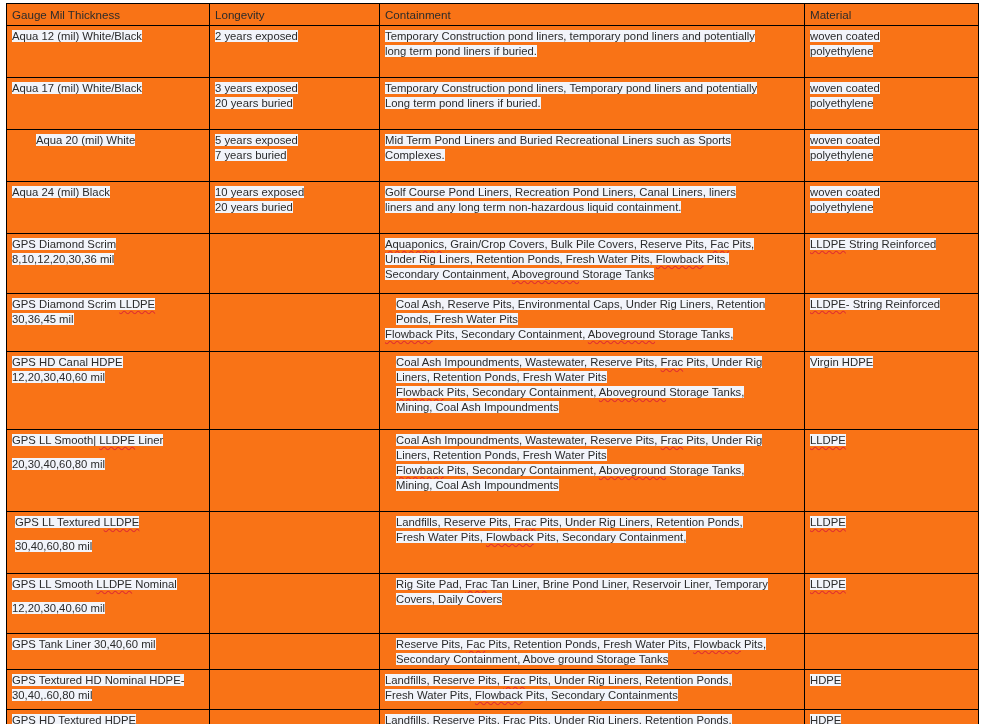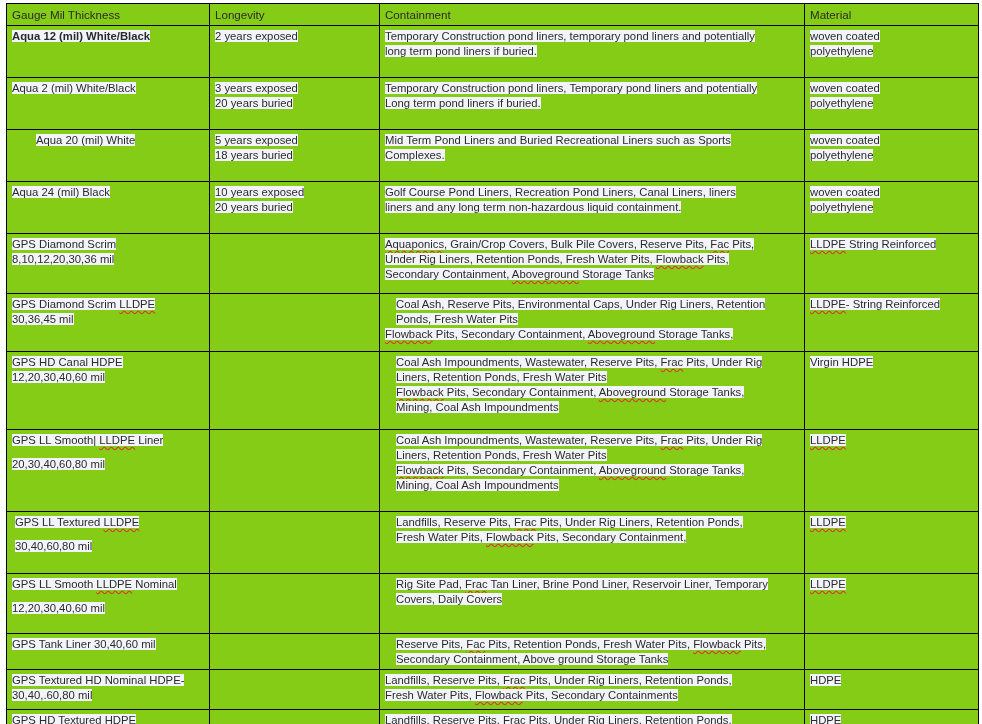--- a/index.html
+++ b/index.html
@@ -29,21 +29,21 @@
 
   #spec-table th,
   #spec-table td {
     border: 1px solid #000000;
     vertical-align: top;
     padding: 3px 5px 2px 5px;
     font-size: 11.3px;
     line-height: 1.33;
     font-weight: normal;
     text-align: left;
-    background: #84cc16;
+    background: #f97316;
     color: #2b2b2b;
     word-wrap: break-word;
     overflow: hidden;
     margin-left: 6px;
   }
   #spec-table thead th {
     font-size: 11.6px;
     padding-top: 3px;
     padding-bottom: 3px;
     height: 15px;
@@ -78,59 +78,59 @@
   <thead>
     <tr>
       <th>Gauge Mil Thickness</th>
       <th class="hdr-center">Longevity</th>
       <th class="hdr-center">Containment</th>
       <th>Material</th>
     </tr>
   </thead>
   <tbody id="table-body">
       <tr>
-        <td style="height: 46px; font-weight: bold;">
+        <td style="height: 46px;">
           <span class="line"><span class="hl">Aqua 12 (mil) White/Black</span></span>
         </td>
         <td>
           <span class="line"><span class="hl">2 years exposed</span></span>
         </td>
         <td>
           <span class="line"><span class="hl">Temporary Construction pond liners, temporary pond liners and potentially</span></span>
           <span class="line"><span class="hl">long term pond liners if buried.</span></span>
         </td>
         <td>
           <span class="line"><span class="hl">woven coated</span></span>
           <span class="line"><span class="hl">polyethylene</span></span>
         </td>
       </tr>
       <tr>
         <td style="height: 46px;">
-          <span class="line"><span class="hl">Aqua 2 (mil) White/Black</span></span>
+          <span class="line"><span class="hl">Aqua 17 (mil) White/Black</span></span>
         </td>
         <td>
           <span class="line"><span class="hl">3 years exposed</span></span>
           <span class="line"><span class="hl">20 years buried</span></span>
         </td>
         <td>
           <span class="line"><span class="hl">Temporary Construction pond liners, Temporary pond liners and potentially</span></span>
           <span class="line"><span class="hl">Long term pond liners if buried.</span></span>
         </td>
         <td>
           <span class="line"><span class="hl">woven coated</span></span>
           <span class="line"><span class="hl">polyethylene</span></span>
         </td>
       </tr>
       <tr>
         <td style="height: 46px; padding-left: 29px;">
           <span class="line"><span class="hl">Aqua 20 (mil) White</span></span>
         </td>
         <td>
           <span class="line"><span class="hl">5 years exposed</span></span>
-          <span class="line"><span class="hl">18 years buried</span></span>
+          <span class="line"><span class="hl">7 years buried</span></span>
         </td>
         <td>
           <span class="line"><span class="hl">Mid Term Pond Liners and Buried Recreational Liners such as Sports</span></span>
           <span class="line"><span class="hl">Complexes.</span></span>
         </td>
         <td>
           <span class="line"><span class="hl">woven coated</span></span>
           <span class="line"><span class="hl">polyethylene</span></span>
         </td>
       </tr>

